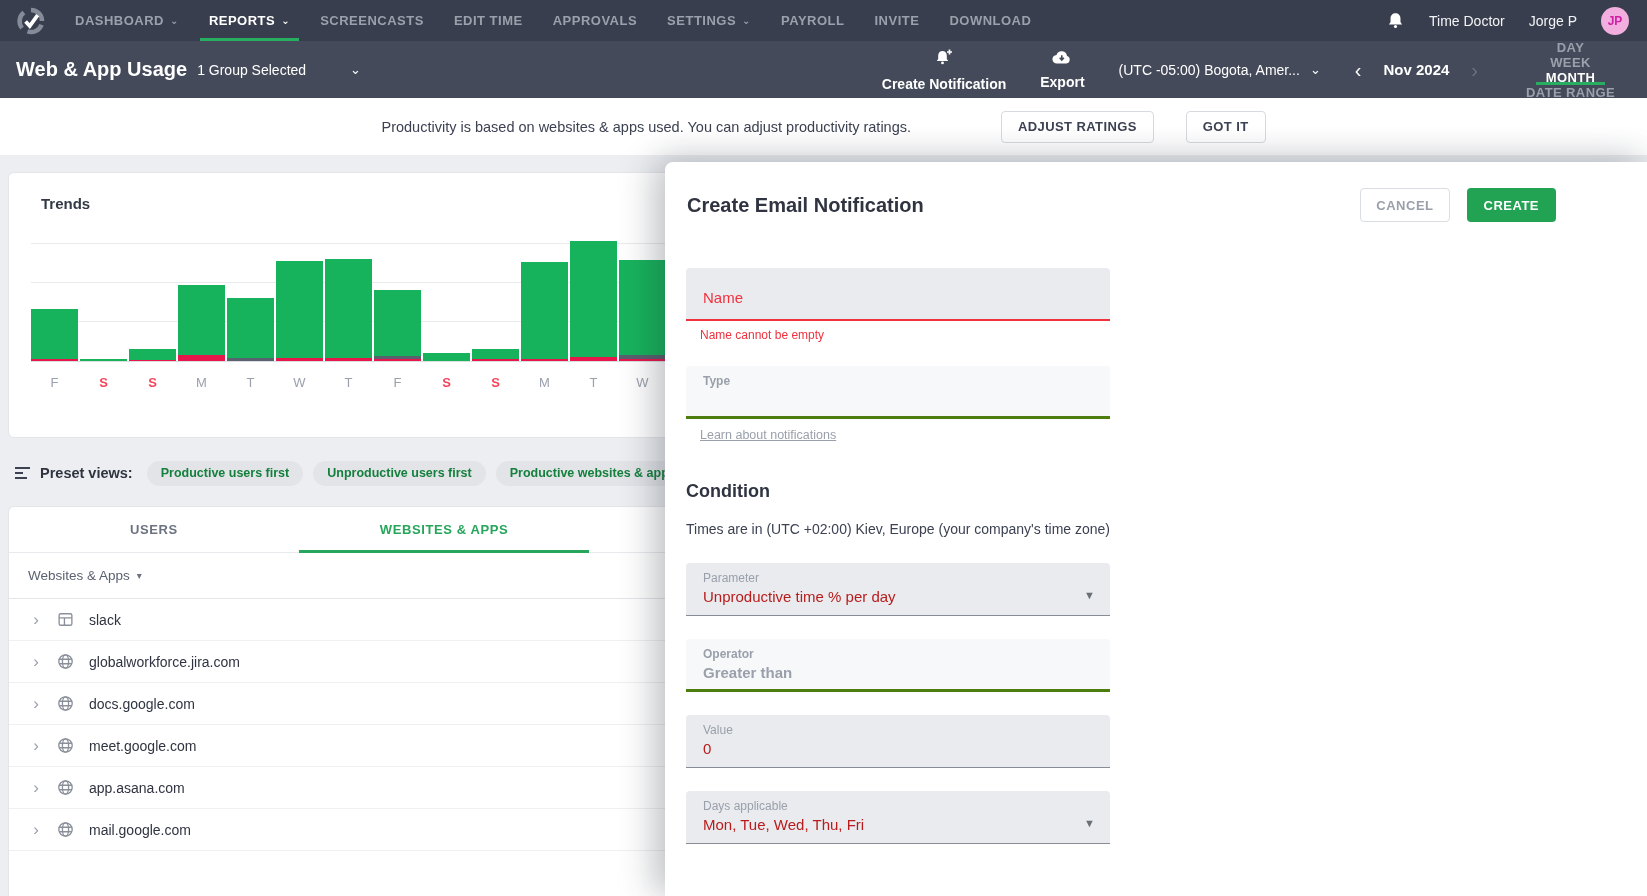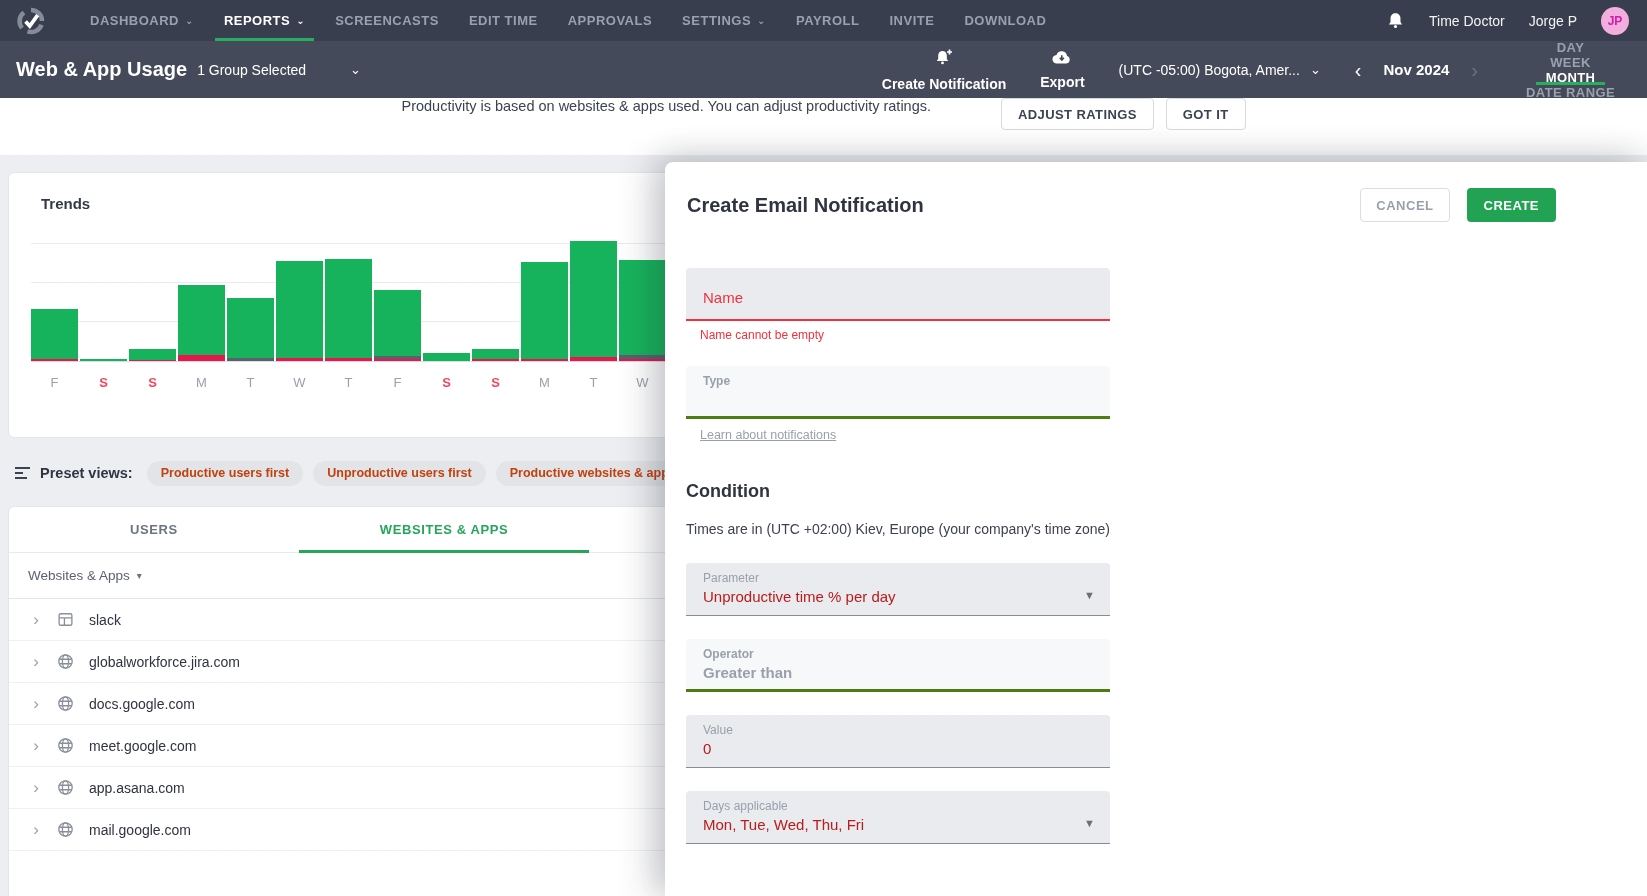--- a/index.html
+++ b/index.html
@@ -1,20 +1,20 @@
 <!DOCTYPE html>
 <html><head>
 <meta charset="utf-8">
 <style>
   * { margin:0; padding:0; box-sizing:border-box; }
   html,body { width:1647px; height:896px; overflow:hidden; }
   body { font-family:"Liberation Sans","DejaVu Sans",sans-serif; position:relative; background:#eceef1; color:#333a45; }
 
   
-  .topnav { height:41px; background:#383e4d; display:flex; align-items:stretch; padding:0 18px 0 10px;gap:15px; }
+  .topnav { height:41px; background:#383e4d; display:flex; align-items:stretch; padding:0 18px 0 10px; }
   .logo-wrap { display:flex; align-items:center; padding:0 14px 0 6px; }
   .nav-menu { display:flex; align-items:stretch; }
   .nav-item { display:flex; align-items:center; gap:6px; padding:0 15px; color:#9aa0ac; font-size:13px; font-weight:700; letter-spacing:.5px; position:relative; cursor:pointer; }
   .nav-item.active { color:#ffffff; }
   .nav-item.active::after { content:""; position:absolute; left:6px; right:6px; bottom:0; height:3px; background:#27ae60; }
   .nav-caret { font-size:10px; color:inherit; line-height:1; }
   .topnav-right { margin-left:auto; display:flex; align-items:center; gap:24px; }
   .topnav-right .txt { color:#f2f3f5; font-size:14px; }
   .avatar { width:28px; height:28px; border-radius:50%; background:#f2aede; color:#cf1fa6; font-size:12px; font-weight:700; display:flex; align-items:center; justify-content:center; }
 
@@ -28,42 +28,42 @@
   .date-nav { display:flex; align-items:center; gap:22px; }
   .chev { font-size:20px; line-height:1; cursor:pointer; }
   .chev.dim { color:#6d7383; }
   .period { font-size:15px; font-weight:700; }
   .view-tabs { display:flex; align-items:center;flex-direction:column; }
   .view-tab { display:flex; align-items:center; padding:0 14px; font-size:13px; font-weight:700; letter-spacing:.4px; color:#9aa0ac; position:relative; cursor:pointer; white-space:nowrap; }
   .view-tab.active { color:#fff; }
   .view-tab.active::after { content:""; position:absolute; left:4px; right:4px; bottom:0; height:3px; background:#27ae60; }
 
   
-  .banner { height:57px; background:#ffffff; display:flex; justify-content:center; gap:12px; }
+  .banner { height:57px; background:#ffffff; display:flex; align-items:center; justify-content:center; gap:32px; }
   .banner .msg { font-size:14.5px; color:#3c4252; margin-right:58px; }
   .ghost-btn { height:32px; padding:0 16px; background:#fff; border:1px solid #d6d9de; border-radius:4px; font-size:13px; font-weight:700; letter-spacing:.4px; color:#3c4252; cursor:pointer; font-family:inherit; }
 
   
   .main { position:relative; height:741px; background:#eceef1; overflow:hidden; }
   .card { background:#fff; border:1px solid #e3e5e9; border-radius:6px; }
   .trends-card { position:relative; margin:17px 8px 0; height:266px; }
   .trends-title { position:absolute; left:32px; top:22px; font-size:15px; font-weight:700; color:#333a45; }
   .plot { position:absolute; left:22px; top:68px; height:120px; width:1580px; }
   .gridline { position:absolute; left:0; right:16px; height:1px; background:#e9ebee; }
   .baseline { position:absolute; left:0; right:16px; bottom:-1px; height:1px; background:#dcdee2; }
   .bars { position:absolute; left:0; bottom:0; top:0; display:flex; align-items:flex-end; gap:2px; }
   .bar { width:47px; display:flex; flex-direction:column; justify-content:flex-end; cursor:pointer; }
   .bar-labels { position:absolute; left:22px; top:202px; display:flex; gap:2px; }
   .bar-label { width:47px; text-align:center; font-size:13px; color:#9aa0ac; }
   .bar-label.weekend { color:#f5455c; font-weight:700; }
 
   
   .preset-row { margin:22px 8px 0 14px; display:flex; align-items:center; height:26px; }
   .preset-label { font-size:14.5px; font-weight:700; color:#2f3440; margin:0 14px 0 8px; }
-  .chip { height:25px; display:flex; align-items:center; padding:0 14px; background:#e2e4e8; border-radius:13px; font-size:12.5px; font-weight:700; color:#c2410c; margin-right:10px; cursor:pointer; white-space:nowrap; }
+  .chip { height:25px; display:flex; align-items:center; padding:0 14px; background:#e2e4e8; border-radius:13px; font-size:12.5px; font-weight:700; color:#15803d; margin-right:10px; cursor:pointer; white-space:nowrap; }
 
   
   .list-card { margin:20px 8px 0; border-radius:6px 6px 0 0; border-bottom:none; min-height:390px; }
   .tabs-row { display:flex; border-bottom:1px solid #e8eaed; }
   .tab { width:290px; height:45px; display:flex; align-items:center; justify-content:center; font-size:13px; font-weight:700; letter-spacing:.6px; color:#6b7280; position:relative; cursor:pointer; }
   .tab.active { color:#26a65b; }
   .tab.active::after { content:""; position:absolute; left:0; right:0; bottom:-1px; height:3px; background:#26a65b; }
   .col-header { height:46px; display:flex; align-items:center; padding-left:19px; font-size:13.5px; color:#5a6170; border-bottom:1px solid #e3e5e9; cursor:pointer; }
   .col-header .sort { font-size:10px; color:#6b7280; margin-left:7px; }
   .row { height:42px; display:flex; align-items:center; border-bottom:1px solid #eef0f2; cursor:pointer; }

